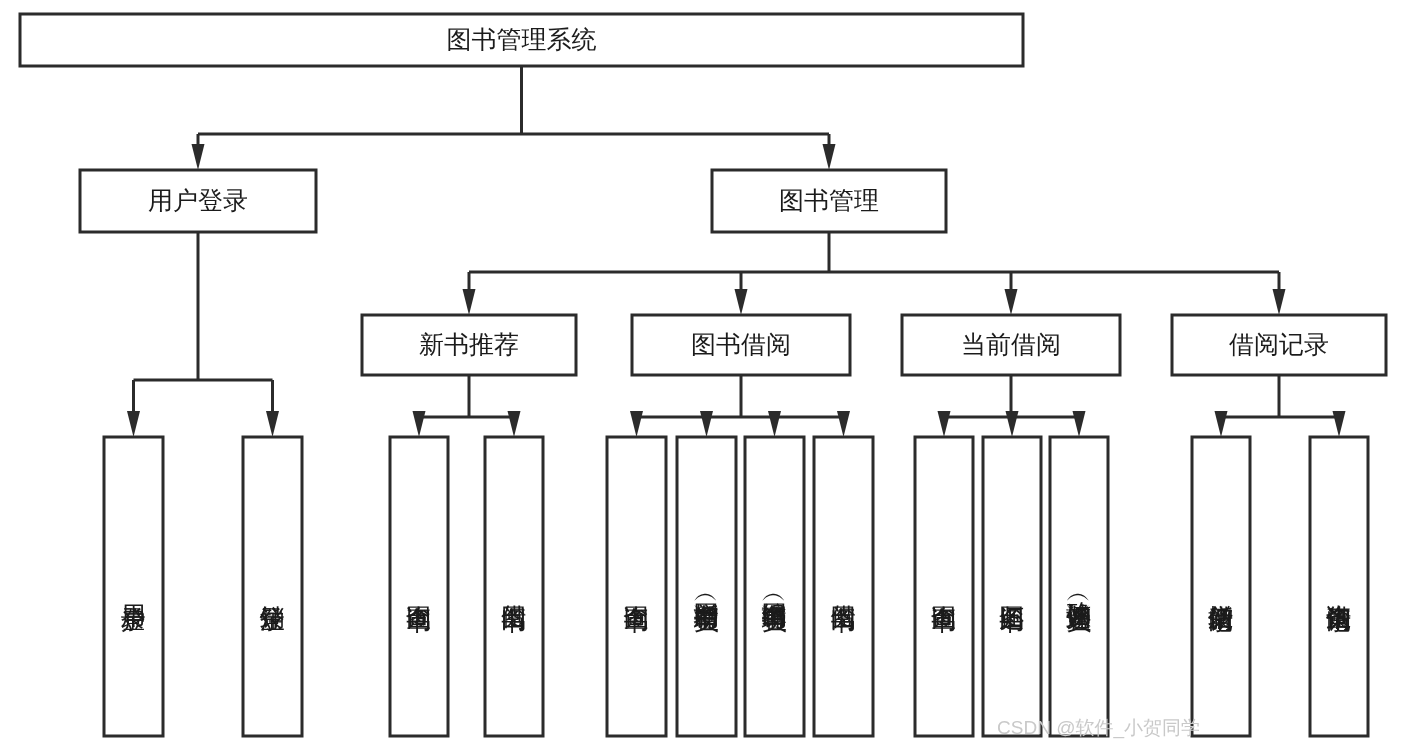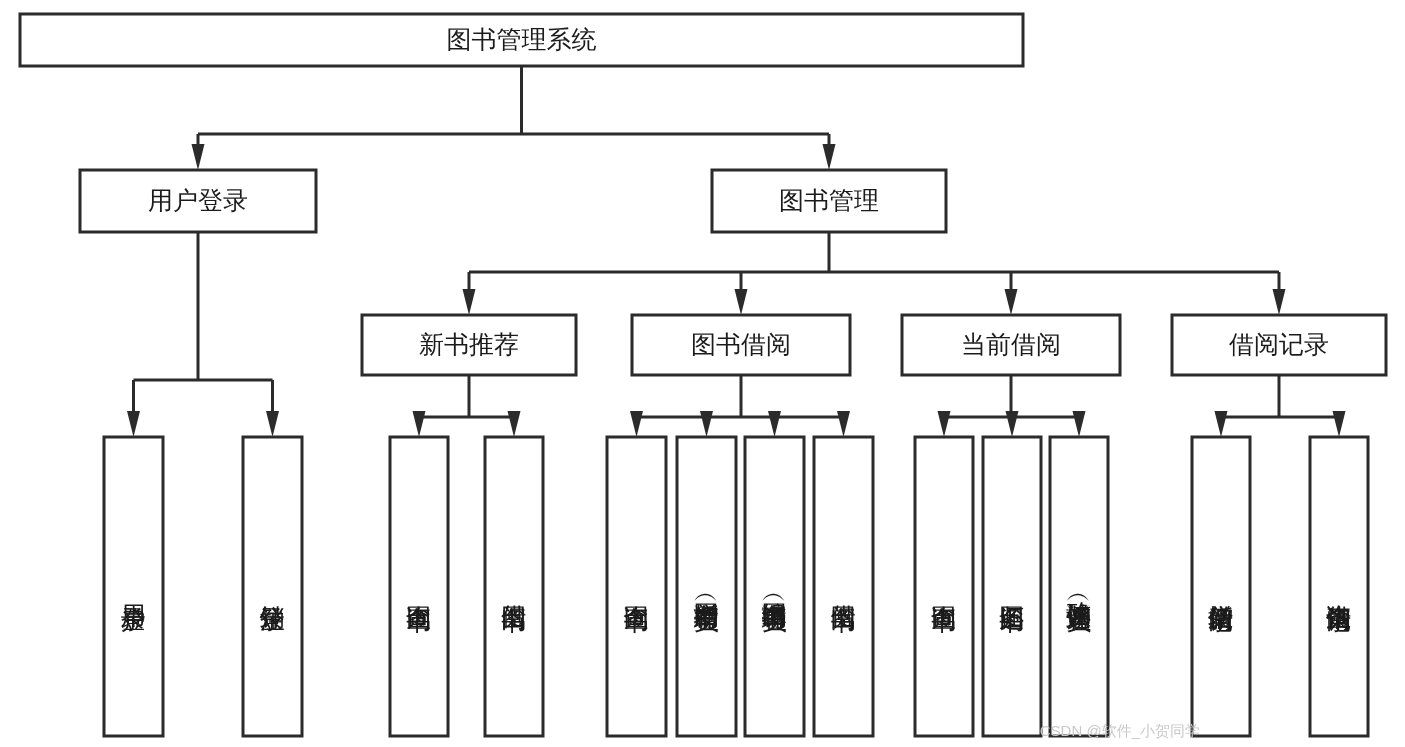--- a/index.html
+++ b/index.html
@@ -62,21 +62,21 @@
     text-align: center;
     white-space: nowrap;
     user-select: none;
     pointer-events: none;
   }
   .watermark {
     position: absolute;
     right: 8px;
     bottom: 6px;
     font-family: "Liberation Sans", "DejaVu Sans", sans-serif;
-    font-size: 15px;
+    font-size: 19px;
     color: #c9c9c9;
     white-space: nowrap;
     user-select: none;
   }
 </style>
 </head>
 <body>
 
 <div id="diagram-root">
 

